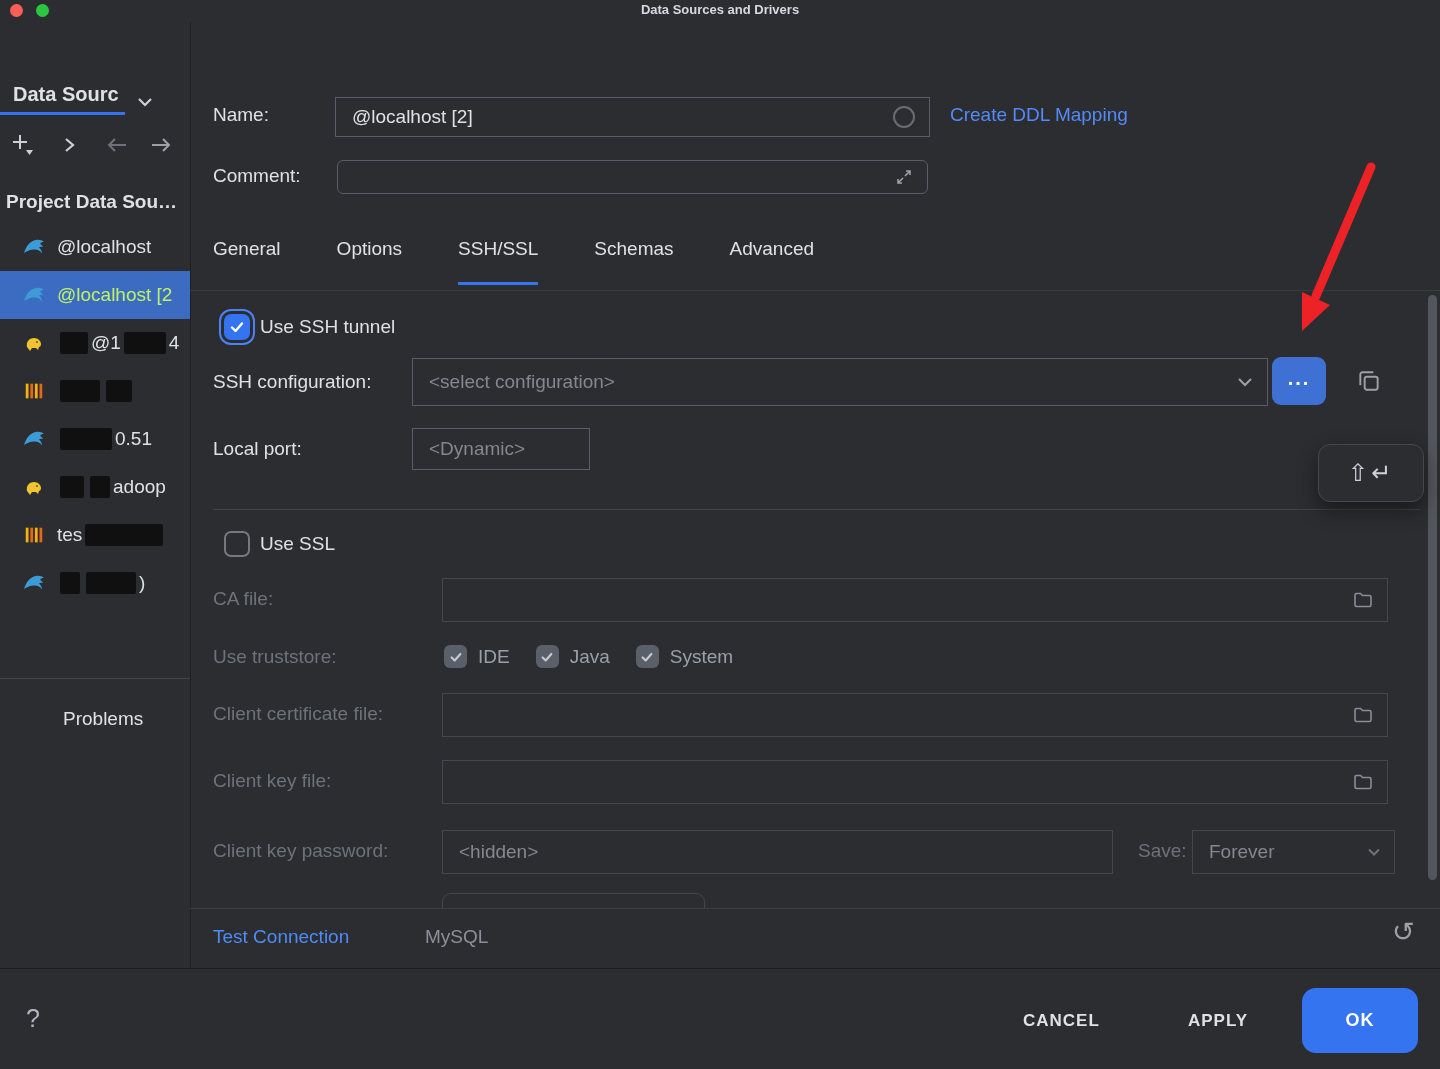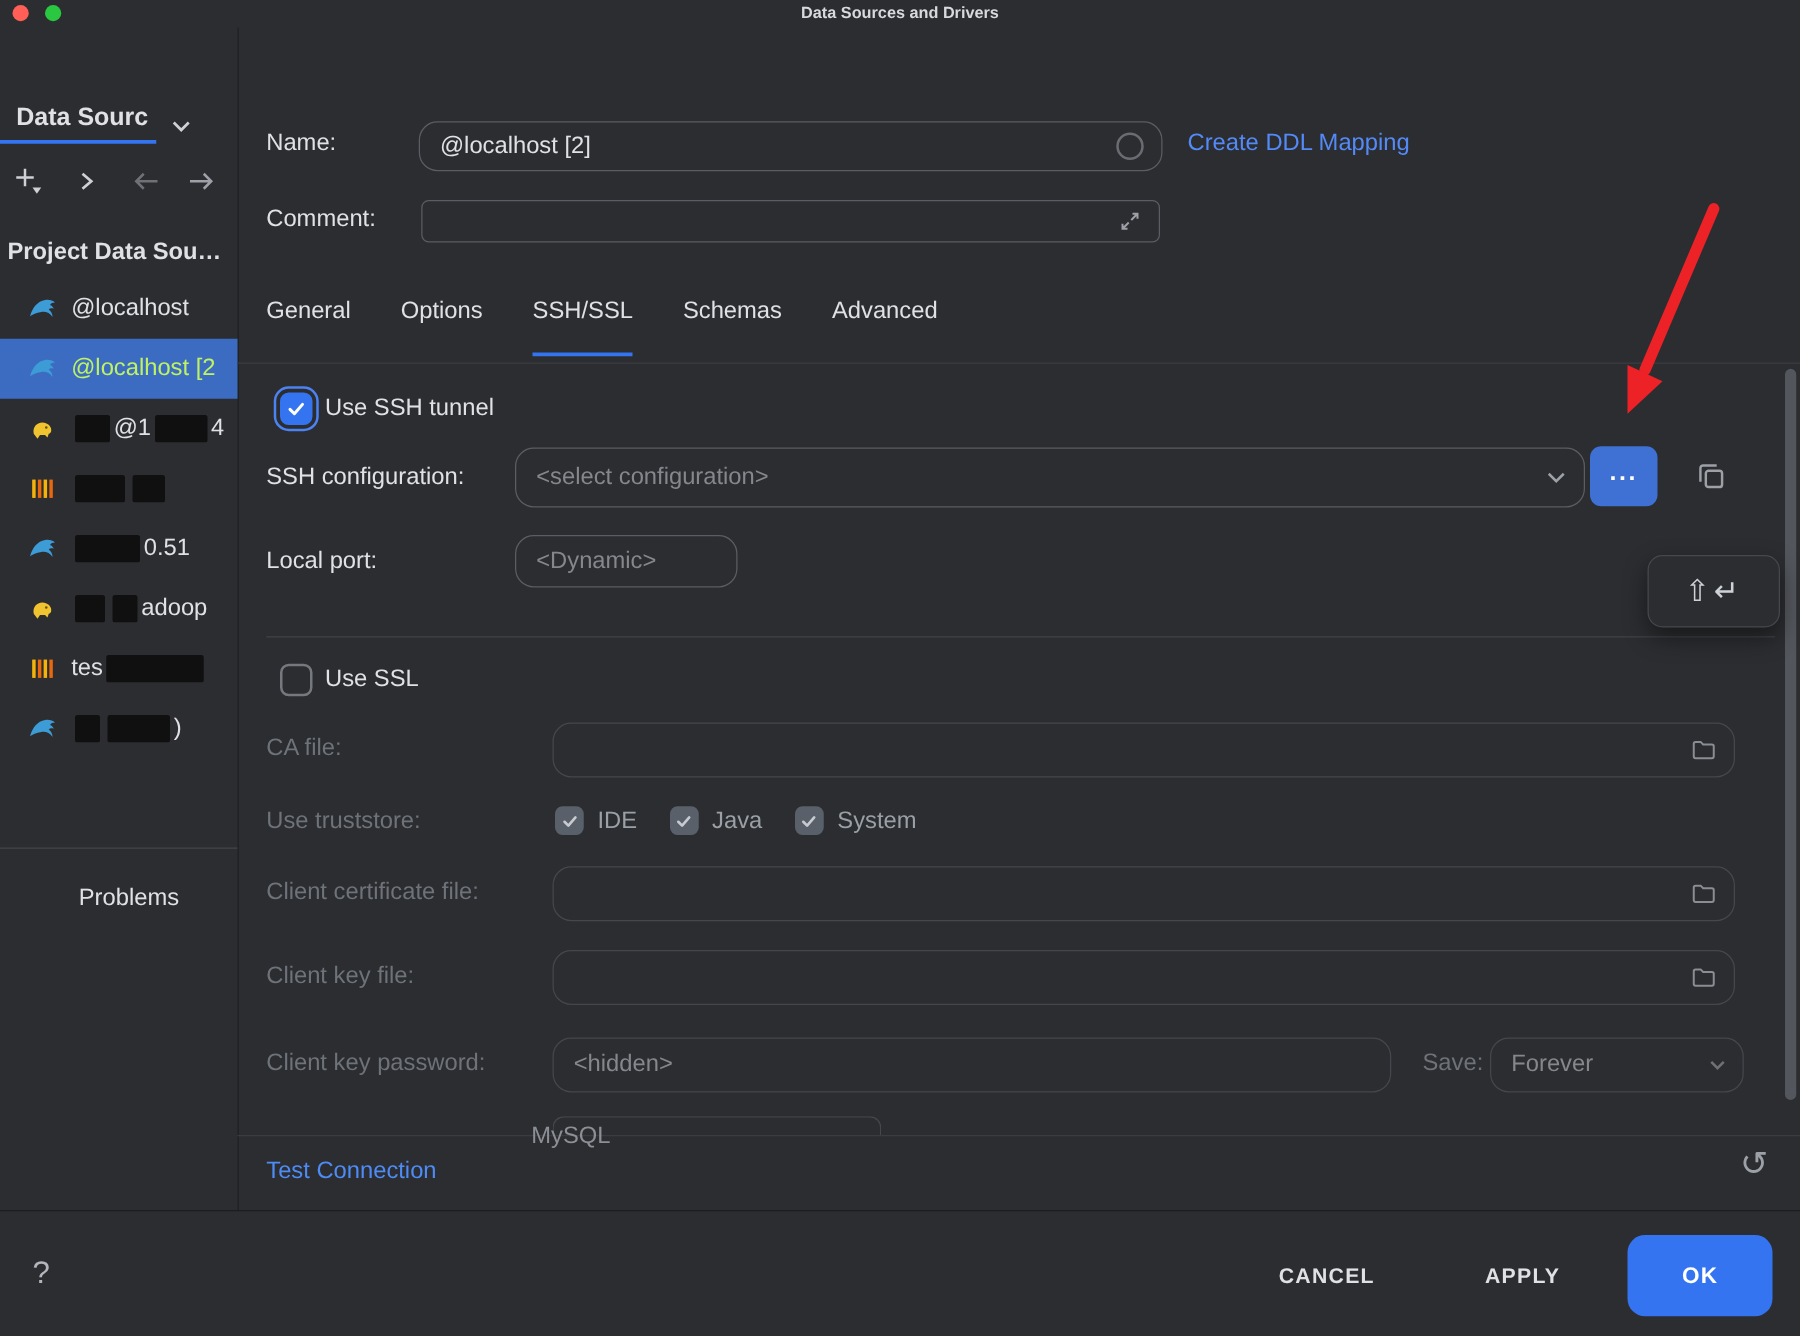--- a/index.html
+++ b/index.html
@@ -30,36 +30,36 @@
   .sb-item.selected { background:#3b6cc2; color:#bef264; }
   .sb-icon { width:24px; height:24px; flex:0 0 24px; display:flex; align-items:center; justify-content:center; }
   .sb-label { display:flex; align-items:center; overflow:hidden; }
   .redact { display:inline-block; height:22px; background:#101010; border-radius:2px; margin:0 3px; }
   #sb-divider { position:absolute; left:0; top:678px; width:190px; height:1px; background:#43454a; }
   #sb-problems { position:absolute; left:63px; top:708px; font-size:19px; }
 
   
   .lbl { position:absolute; font-size:19px; color:#dfe1e5; white-space:nowrap; }
   .lbl.dim { color:#6e7279; }
-  .field { position:absolute; border:1px solid #5a5d63; border-radius:15px; background:#2b2d30; }
+  .field { position:absolute; border:1px solid #5a5d63; border-radius:0; background:#2b2d30; }
   .field.dim { border-color:#45474d; }
   .field .val { position:absolute; left:16px; top:50%; transform:translateY(-50%); font-size:19px; color:#dfe1e5; white-space:nowrap; }
   .field .val.ph { color:#85878d; }
   .field .right-icon { position:absolute; right:14px; top:50%; transform:translateY(-50%); display:flex; }
 
   
   #name-label { left:213px; top:104px; }
   #name-input { left:335px; top:97px; width:595px; height:40px; }
   #name-circle { position:absolute; right:14px; top:8px; width:22px; height:22px; border:2px solid #696c72; border-radius:50%; }
   #ddl-link { position:absolute; left:950px; top:104px; font-size:19px; color:#548af7; cursor:pointer; }
   #comment-label { left:213px; top:165px; }
   #comment-input { left:337px; top:160px; width:591px; height:34px; border-radius:6px; }
 
   
-  #tabs { position:absolute; left:213px; top:238px; display:flex; gap:40px; font-size:19px; }
+  #tabs { position:absolute; left:213px; top:238px; display:flex; gap:56px; font-size:19px; }
   .tab { padding-bottom:22px; border-bottom:3px solid transparent; cursor:pointer; }
   .tab.selected { border-bottom-color:#3574f0; }
   #tabs-divider { position:absolute; left:190px; top:290px; width:1250px; height:1px; background:#3a3c40; }
 
   
   .checkbox { position:absolute; width:26px; height:26px; border-radius:7px; border:2px solid #75797f; display:flex; align-items:center; justify-content:center; cursor:pointer; }
   .checkbox svg { display:none; }
   .checkbox.checked { background:#3574f0; border-color:#3574f0; }
   .checkbox.checked svg { display:block; }
   #ssh-check { left:224px; top:314px; }
@@ -92,21 +92,21 @@
   #key-input { left:442px; top:760px; width:946px; height:44px; }
   #pwd-label { left:213px; top:840px; }
   #pwd-input { left:442px; top:830px; width:671px; height:44px; }
   #save-label { left:1128px; top:840px;margin-left:10px; }
   #save-select { left:1192px; top:830px; width:203px; height:44px; }
   #partial-input { position:absolute; left:442px; top:893px; width:263px; height:15px; border:1px solid #45474d; border-bottom:none; border-radius:9px 9px 0 0; }
 
   
   #panel-divider { position:absolute; left:190px; top:908px; width:1250px; height:1px; background:#3a3c40; }
   #test-connection { position:absolute; left:213px; top:926px; font-size:19px; color:#4e8bf5; cursor:pointer; }
-  #driver-label { position:absolute; left:425px; top:898px; font-size:19px; color:#8c8f96; }
+  #driver-label { position:absolute; left:425px; top:926px; font-size:19px; color:#8c8f96; }
   #undo-icon { position:absolute; left:1392px; top:916px; font-size:27px; color:#9da0a6; cursor:pointer; }
   #scrollbar { position:absolute; left:1428px; top:295px; width:9px; height:585px; border-radius:4.5px; background:#53565c; }
 
   
   #footer-divider { position:absolute; left:0; top:968px; width:1440px; height:1px; background:#1c1d20; }
   #help { position:absolute; left:26px; top:1004px; font-size:25px; color:#b3b6bc; cursor:pointer; }
   .txt-btn { position:absolute; font-size:17px; font-weight:600; letter-spacing:1px; color:#dfe1e5; cursor:pointer; }
   #cancel-btn { left:1023px; top:1011px; }
   #apply-btn { left:1188px; top:1011px; }
   #ok-btn { position:absolute; left:1302px; top:988px; width:116px; height:65px; border-radius:14px; background:#3574f0; color:#fff; font-size:18px; font-weight:700; letter-spacing:1px; display:flex; align-items:center; justify-content:center; cursor:pointer;text-align:right; }

